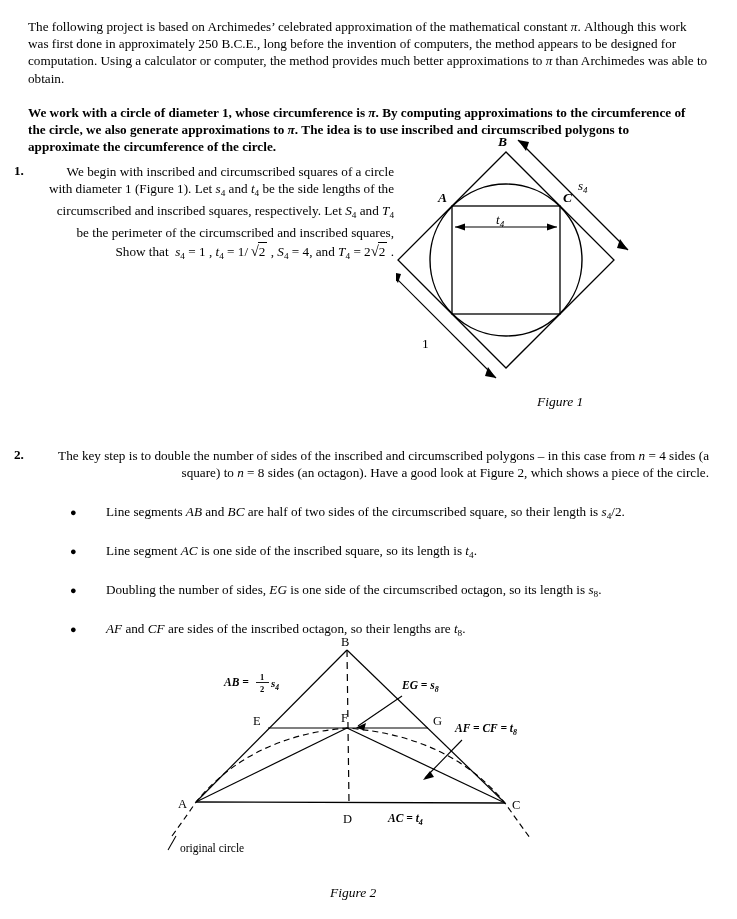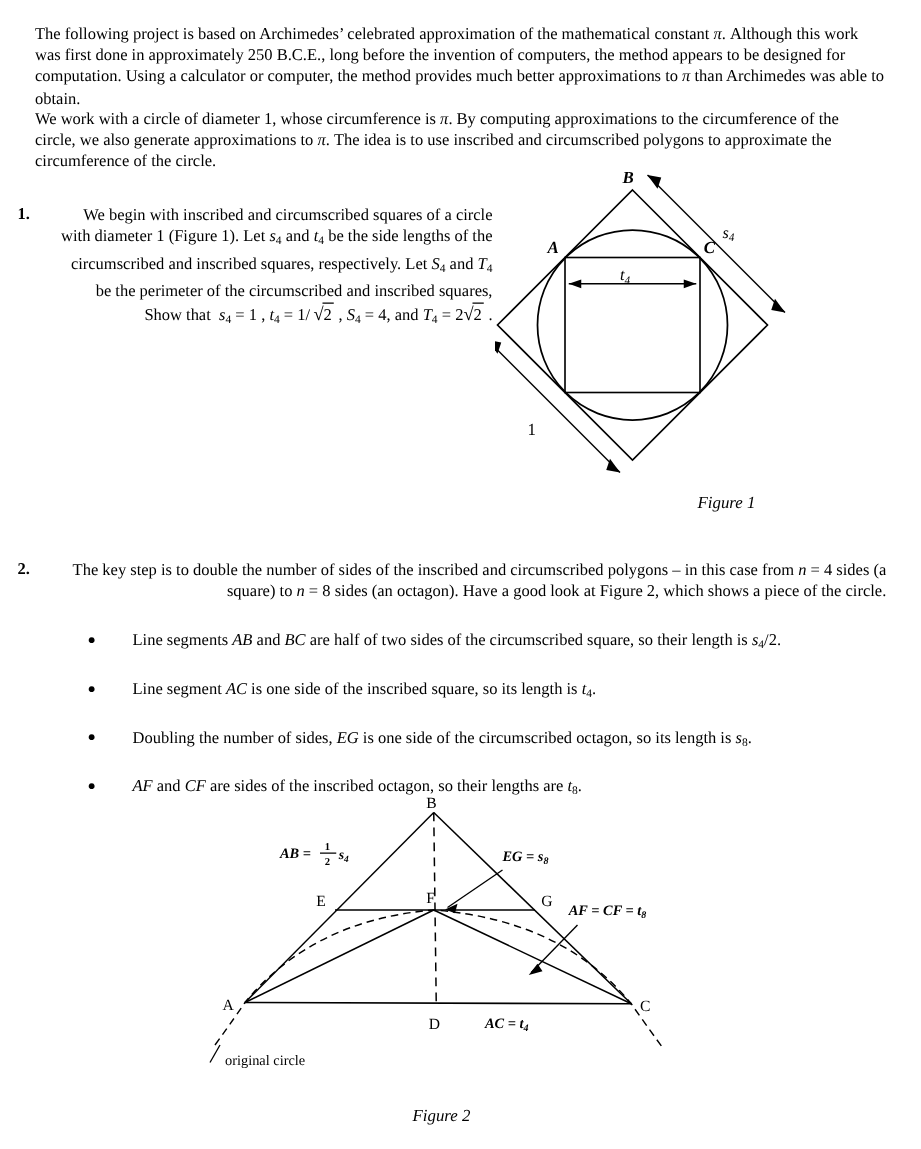--- a/index.html
+++ b/index.html
@@ -18,21 +18,21 @@
     box-sizing:border-box;
   }
   p.para{
     position:absolute;
     margin:0;
     font-size:13.2px;
     line-height:17.2px;
     text-align:left;
   }
   #para1{left:28px;top:18px;width:682px;}
-  #para2{left:28px;top:86px;width:665px;}
+  #para2{left:28px;top:104px;width:665px;font-weight:bold;}
 
   
   .item{position:absolute;}
   .item-num{
     position:absolute;
     font-weight:bold;
     font-size:13.2px;
   }
   .item-body{
     position:absolute;
@@ -74,21 +74,21 @@
   .sqrt-sign{font-size:1.12em;}
 
   .fig{position:absolute;}
   #fig1{left:396px;top:132px;}
   #fig2{left:150px;top:636px;}
   .figcap{
     position:absolute;
     font-style:italic;
     font-size:13.5px;
   }
-  #fig1cap{left:558px;top:394px;}
+  #fig1cap{left:537px;top:394px;}
   #fig2cap{left:330px;top:885px;}
   svg{display:block;}
   svg text{font-family:"Liberation Serif", serif;}
 </style>
 </head>
 <body>
 
 <div class="page">
 
   <p class="para" id="para1">The following project is based on Archimedes’ celebrated approximation of the mathematical constant <span class="it">π</span>. Although this work was first done in approximately 250 B.C.E., long before the invention of computers, the method appears to be designed for computation. Using a calculator or computer, the method provides much better approximations to <span class="it">π</span> than Archimedes was able to obtain.</p>

